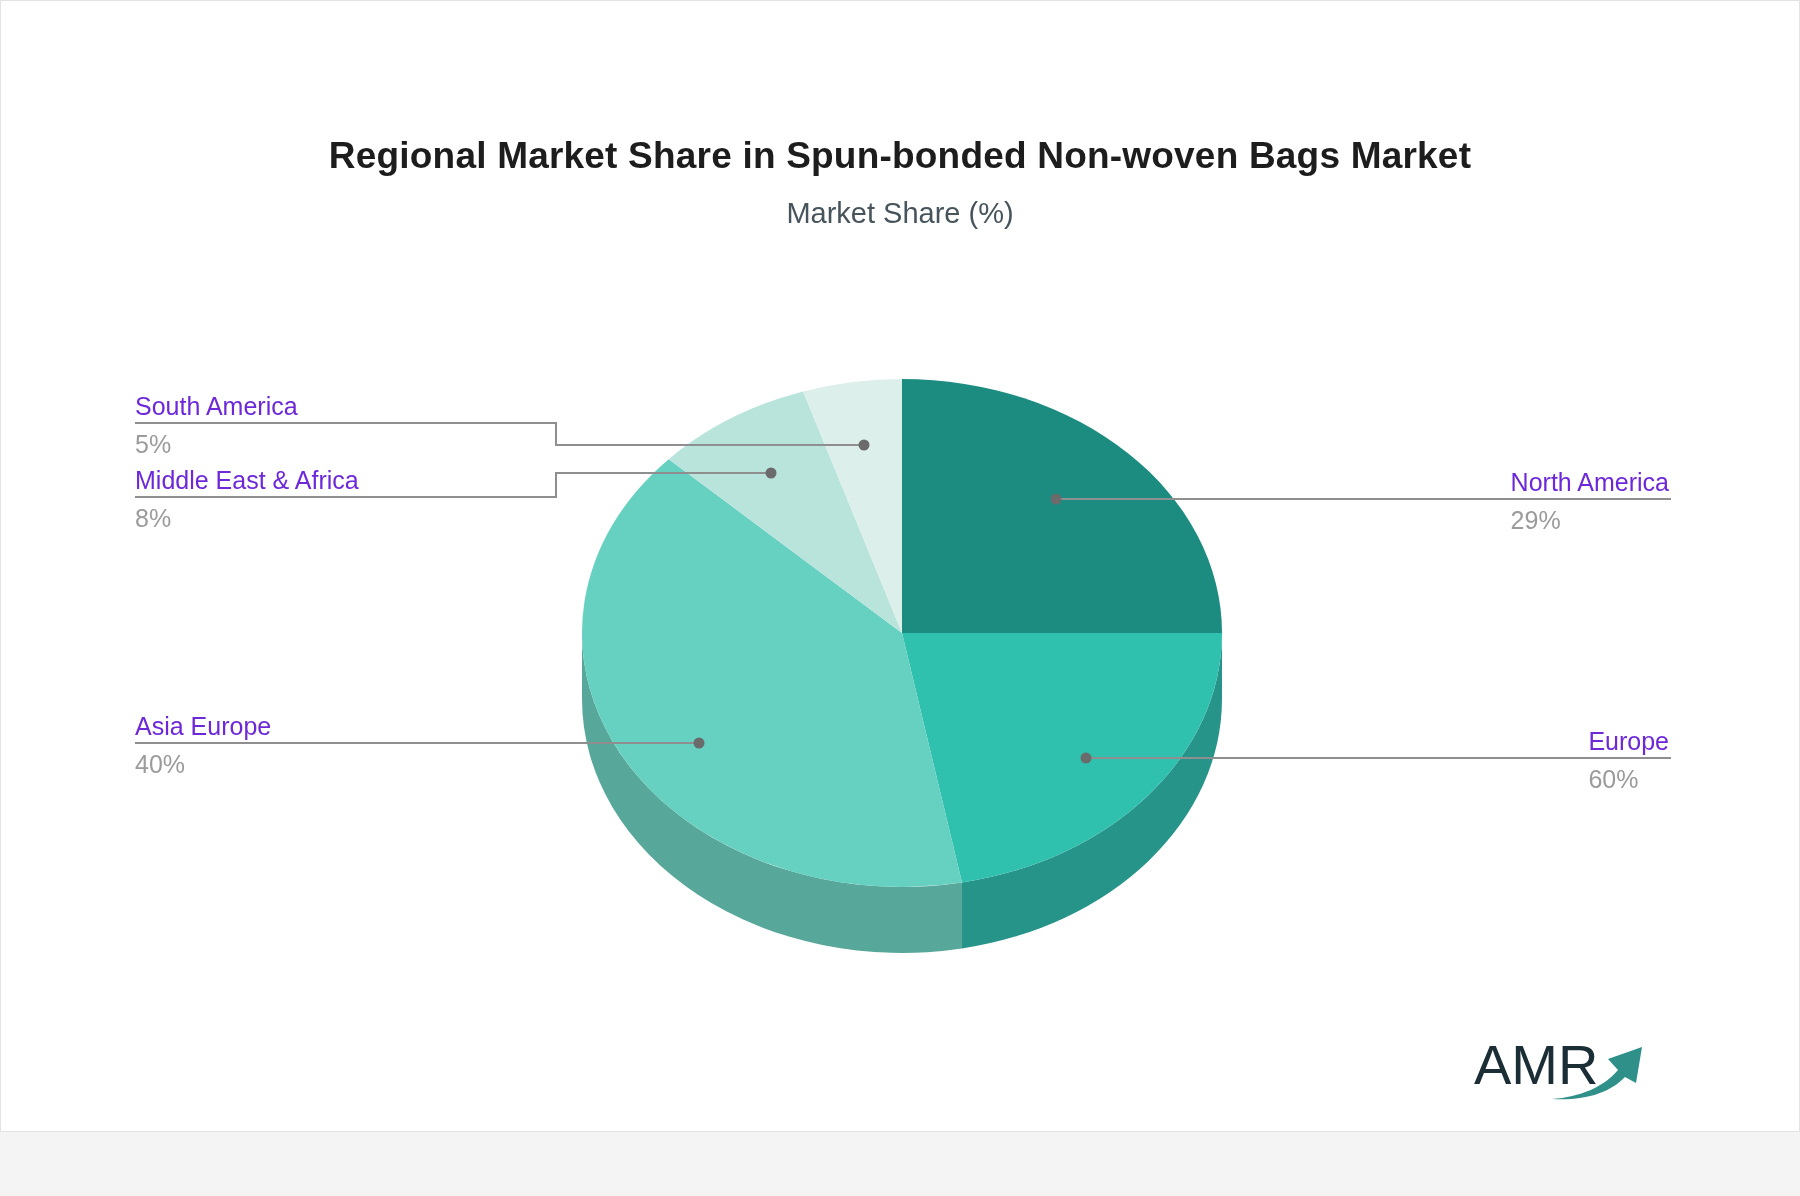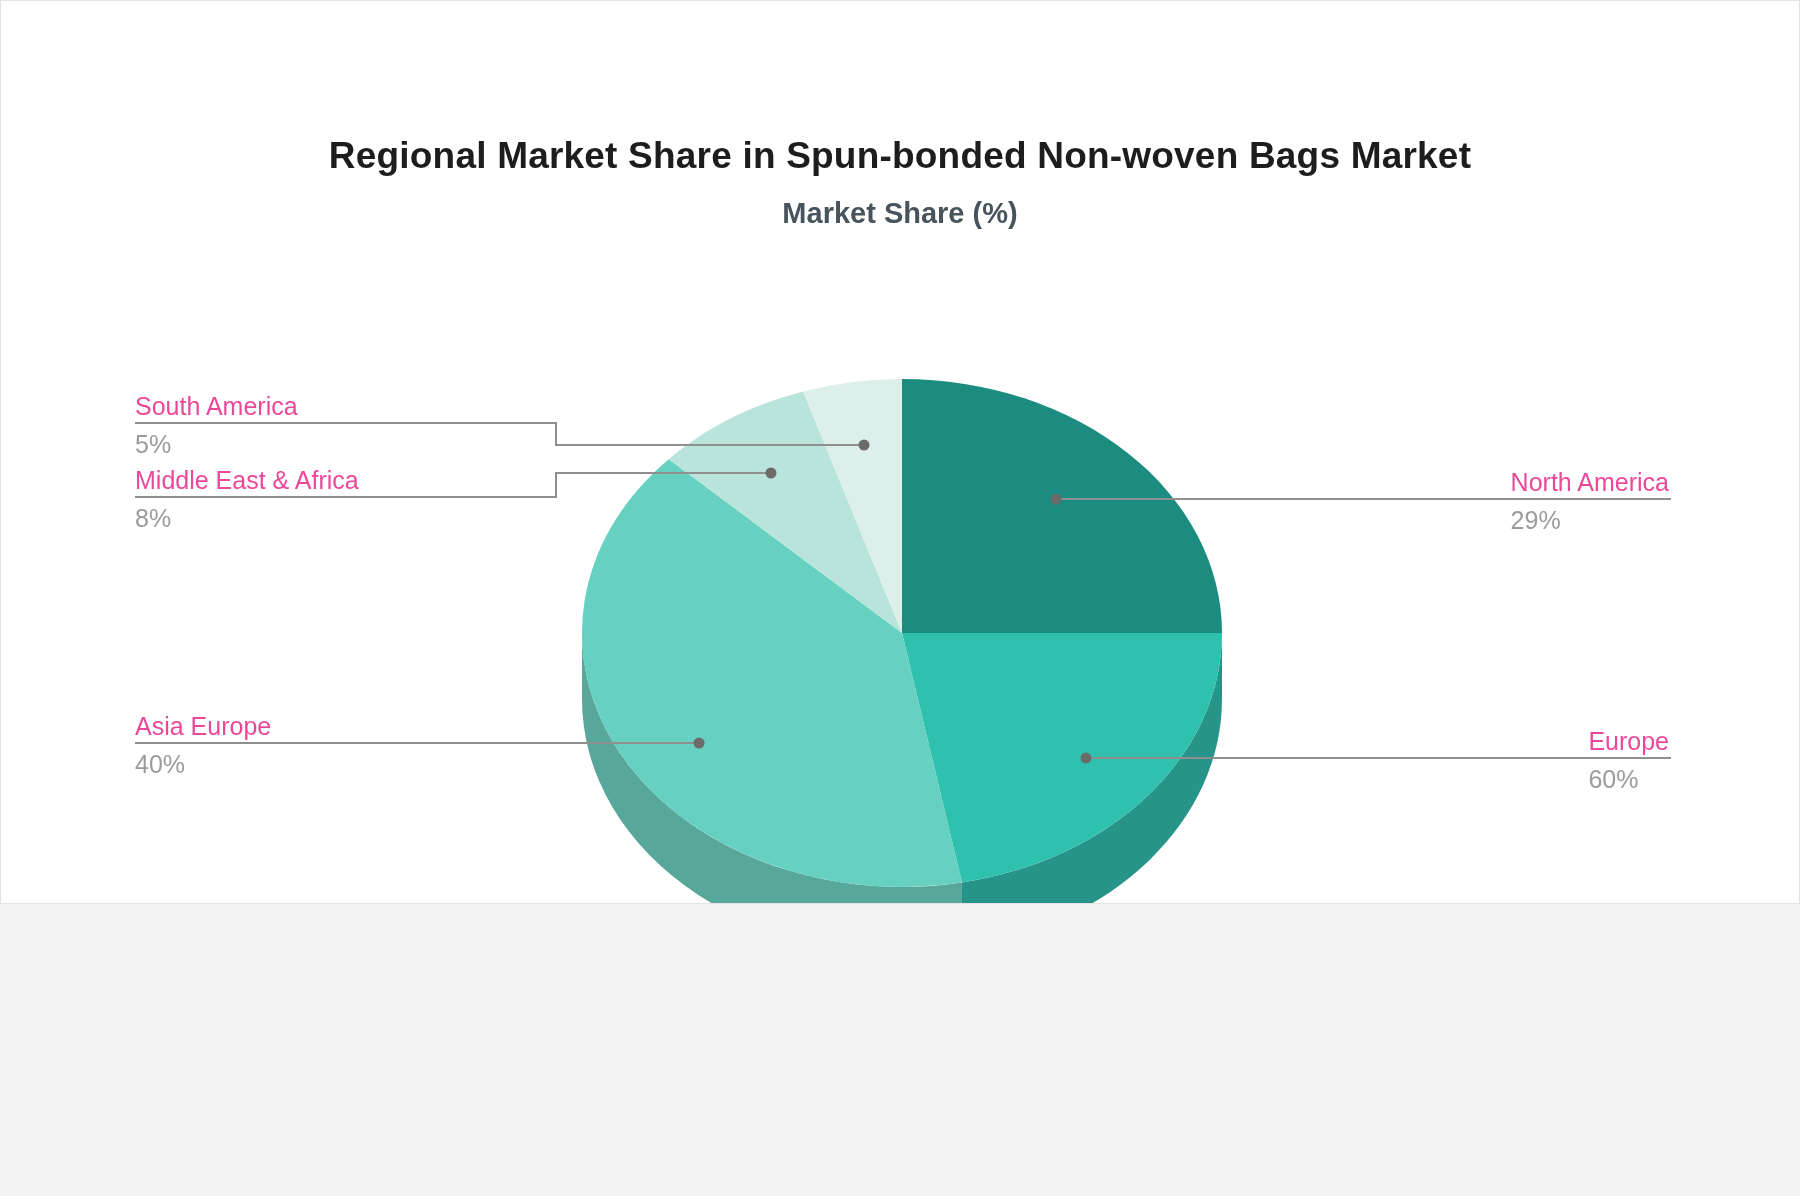--- a/index.html
+++ b/index.html
@@ -1,38 +1,38 @@
 <!DOCTYPE html>
 <html><head>
 <meta charset="utf-8">
 <style>
   html,body{margin:0;padding:0;background:#f4f4f4;}
   .canvas{
     position:relative;
-    width:1800px;height:904px;
+    width:1800px;height:1132px;
     background:#ffffff;
     border:1px solid #e3e3e3;
     box-sizing:border-box;
     overflow:hidden;
     font-family:"Liberation Sans", sans-serif;
   }
   .chart-title{
     position:absolute;left:0;right:0;top:134px;
     text-align:center;
     font-size:37px;font-weight:700;color:#1d1d1d;
     letter-spacing:0.2px;
   }
   .chart-subtitle{
     position:absolute;left:0;right:0;top:196px;
     text-align:center;
-    font-size:29px;font-weight:700;color:#47545c;
+    font-size:29px;font-weight:400;color:#47545c;
   }
   #pie-svg{position:absolute;left:0;top:0;}
   .callout{position:absolute;font-size:25px;line-height:30px;white-space:nowrap;}
-  .callout .co-label{color:#ec4899;}
+  .callout .co-label{color:#6d28d9;}
   .callout .co-pct{color:#9b9b9b;margin-top:8px;}
   .callout.right{text-align:left;}
   .logo{
     position:absolute;left:1473px;top:1036px;
     font-size:56px;font-weight:400;color:#1b2d35;
     line-height:1;letter-spacing:0px;
   }
   .logo-arrow{position:absolute;left:1545px;top:1038px;}
 </style>
 </head>

